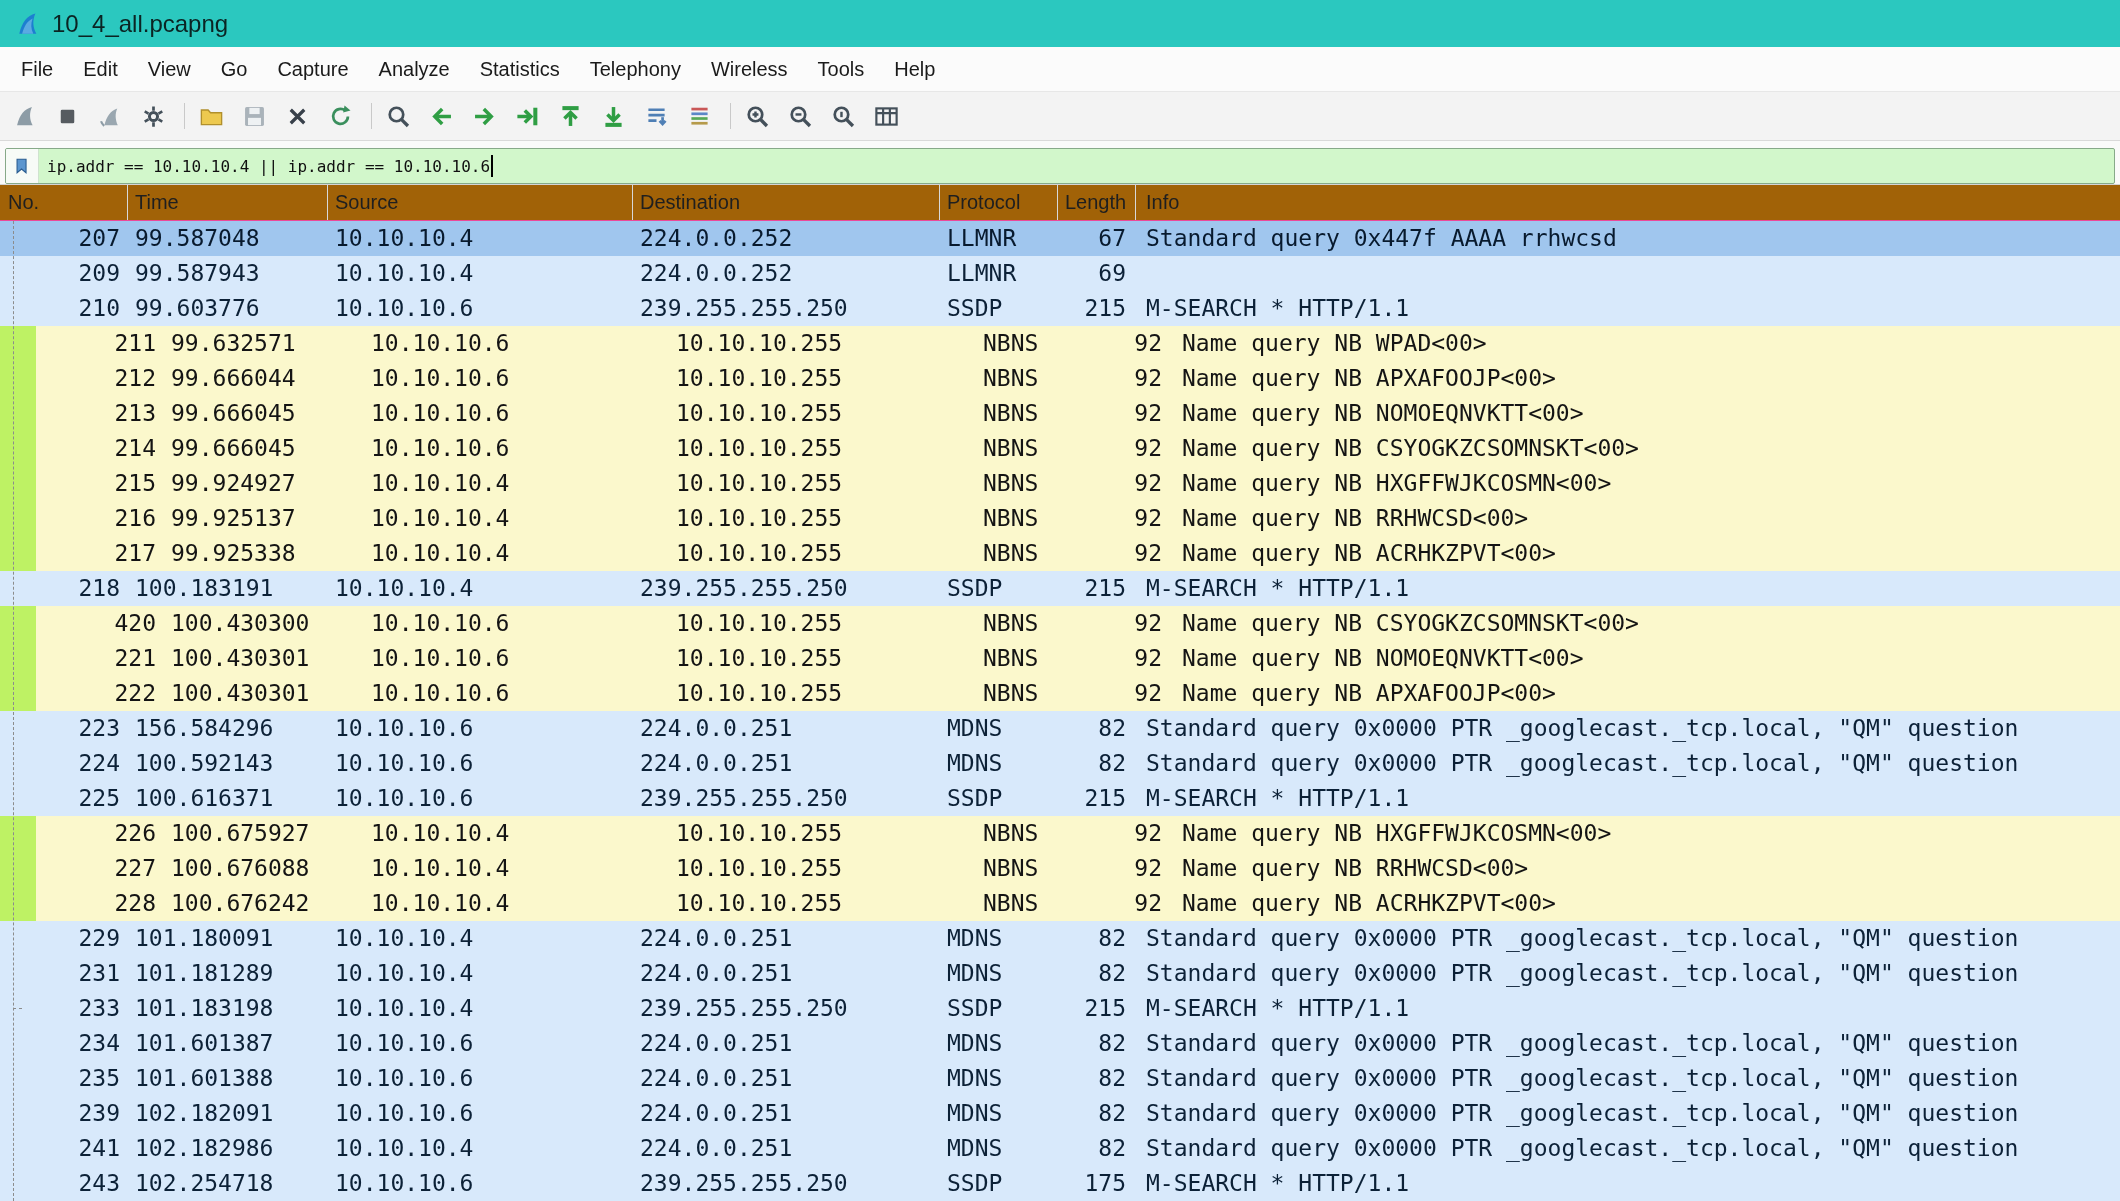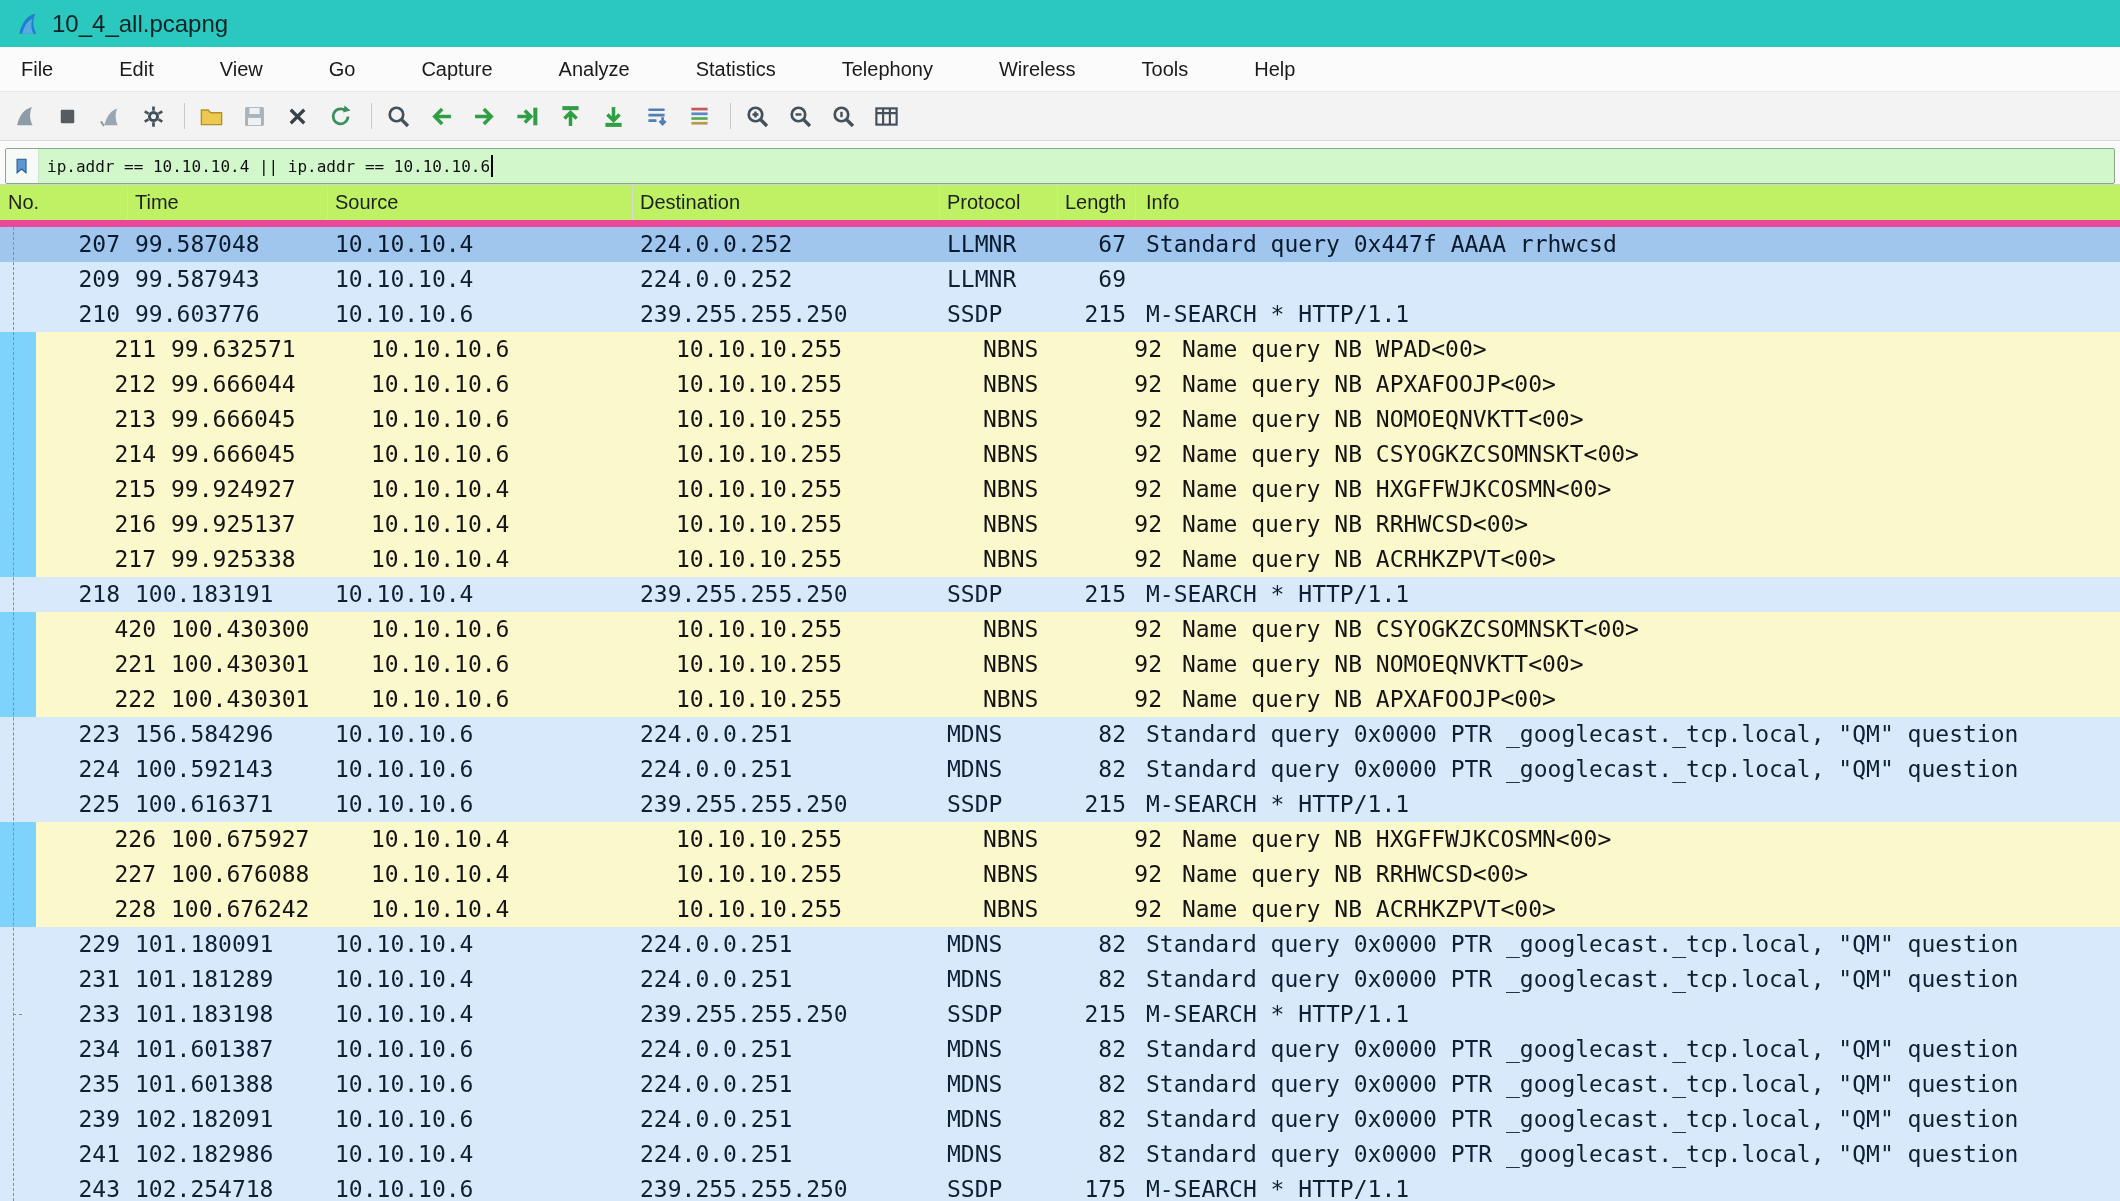--- a/index.html
+++ b/index.html
@@ -14,21 +14,21 @@
   .titlebar{
     height:47px;flex:0 0 47px;background:var(--title-bar,#2bc8bf);
     display:flex;align-items:center;padding-left:12px;gap:10px;
   }
   .app-icon{width:30px;height:30px;display:flex;align-items:center;justify-content:center;}
   .title-text{font-size:24px;color:#0b2423;}
 
   
   .menubar{
     height:44px;flex:0 0 44px;display:flex;align-items:center;background:#fbfbfb;
-    border-bottom:1px solid #e7e7e7;padding-left:6px;font-size:20px;color:#1a1a1a;gap:36px;
+    border-bottom:1px solid #e7e7e7;padding-left:6px;font-size:20px;color:#1a1a1a;
   }
   .menu-item{padding:0 15px;line-height:44px;cursor:default;}
 
   
   .toolbar{
     height:48px;flex:0 0 48px;display:flex;align-items:center;background:#f3f3f3;
     border-bottom:1px solid #d9d9d9;padding-left:8px;
   }
   .tb-btn{width:32px;height:32px;display:flex;align-items:center;justify-content:center;margin-right:11px;border-radius:3px;}
   .tb-btn svg{display:block;}
@@ -44,29 +44,29 @@
     display:flex;align-items:center;border-radius:2px;overflow:hidden;
   }
   .bookmark{width:32px;height:100%;background:#f7fbf7;display:flex;align-items:center;justify-content:center;border-right:1px solid #cfe3cf;}
   .filter-text{font-family:"DejaVu Sans Mono",monospace;font-size:16px;color:#101010;margin-left:8px;white-space:pre;}
   .caret{width:0;border-left:2px solid #000;height:22px;margin-left:1px;}
 
   
   .header-row{
     height:35px;flex:0 0 35px;display:grid;
     grid-template-columns:28px 100px 200px 305px 307px 118px 78px 1fr;
-    background:#bef264;border-bottom:7px solid #ec4899;font-size:20px;color:#1f1f1f;
+    background:#a16207;border-bottom:1px solid #ec4899;font-size:20px;color:#1f1f1f;
   }
   .hc{height:100%;line-height:34px;padding-left:7px;border-right:1px solid #d8d8d8;overflow:hidden;white-space:nowrap;}
   .hc-no{grid-column:1 / 3;padding-left:8px;}
   .hc-info{border-right:none;padding-left:10px;}
 
   
   .rows{
-    flex:1 1 auto;position:relative;overflow:hidden;background:#7dd3fc;
+    flex:1 1 auto;position:relative;overflow:hidden;background:#bef264;
     font-family:"DejaVu Sans Mono",monospace;font-size:23px;
   }
   .rows::before{
     content:"";position:absolute;left:13px;top:0;height:100%;
     border-left:1px dashed #8c8c8c;z-index:3;pointer-events:none;
   }
   .prow{
     height:35px;display:grid;
     grid-template-columns:28px 100px 200px 305px 307px 118px 78px 1fr;
   }

